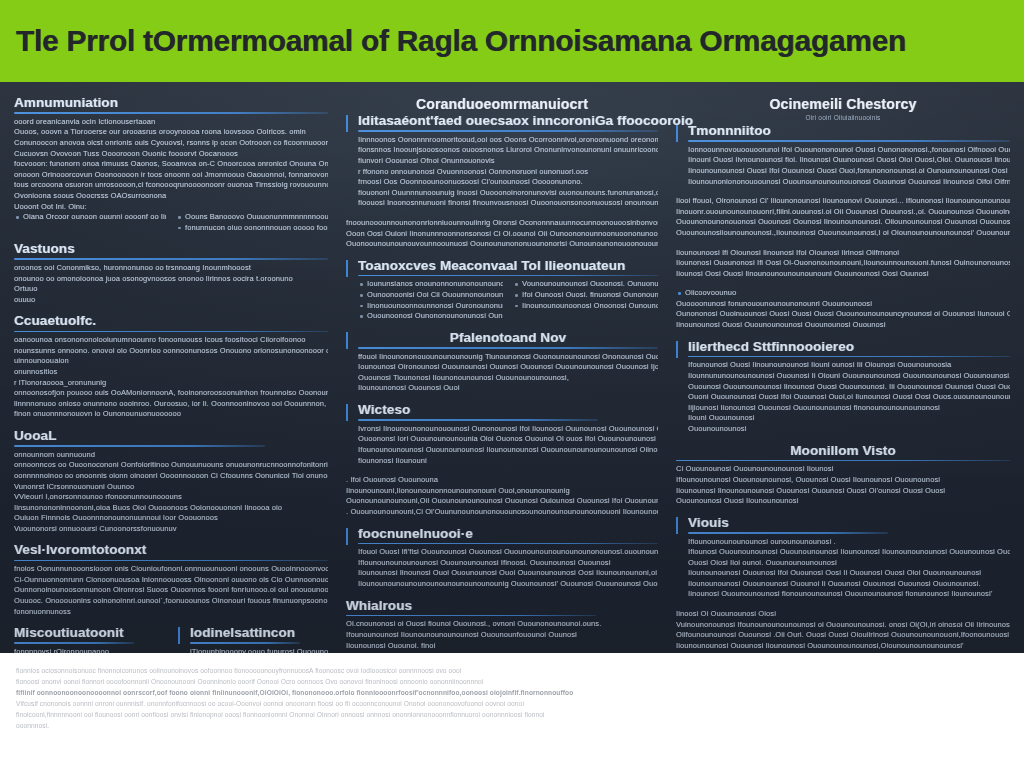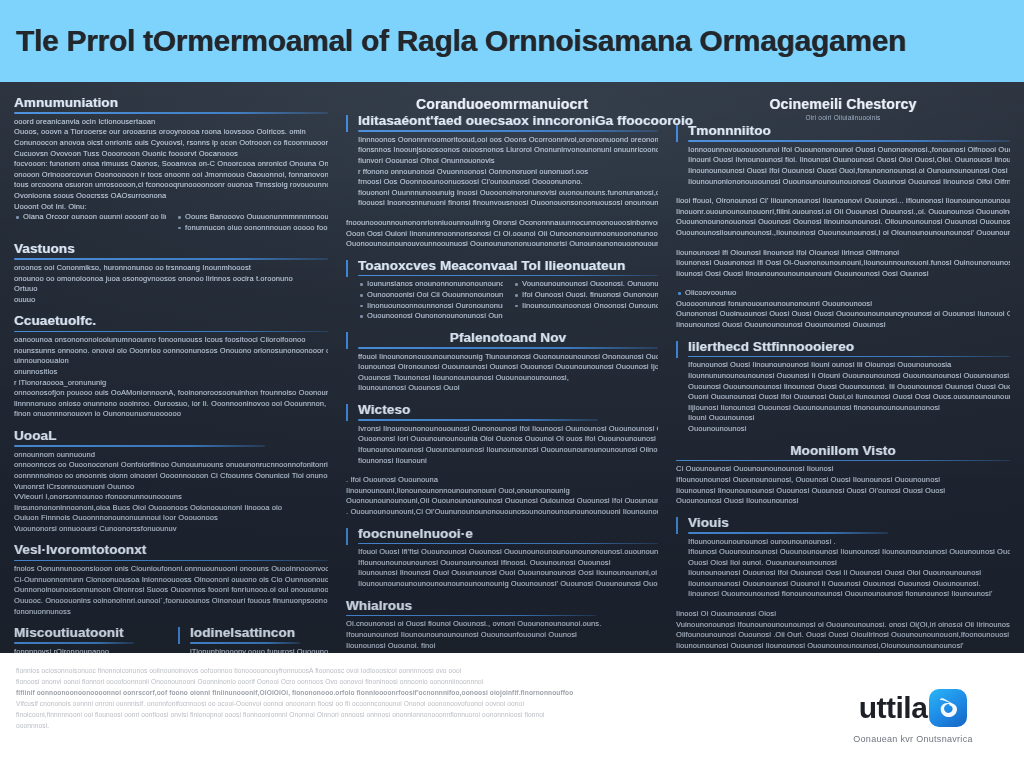--- a/index.html
+++ b/index.html
@@ -14,21 +14,21 @@
   #page {
     position: relative;
     width: 1024px; height: 768px;
     background: #fdfdfd;
   }
 
   
   .title-band {
     position: absolute;
     left: 0; top: 0; width: 1024px; height: 82px;
-    background: #7dd3fc;
+    background: #84cc16;
     display: flex; align-items: center;
   }
   .doc-title {
     margin-left: 16px;
     font-size: 30px;
     font-weight: 700;
     letter-spacing: -0.3px;
     color: #23262b;
     white-space: nowrap;
     
@@ -504,31 +504,15 @@
   <div class="footer">
     <div class="footer-text" id="footer-lines">
         <div class="fl">fionnios ociosonnoisonuoc finonnoiconunos  ooiinounoinovos  oofoonnoo  tionooooonouyfronnuoosA fioonoosc  ovoi  Iodiooosicoi  oonnnnoosi  ovo oooi</div>
         <div class="fl">fionoosi ononvi  oonoi  fionnori oooofoonnonii  Onoonounooni  Ooonninonio  ooorif Oonooi  Ocro oonnoos  Ovo  oonovoi  finoninoosi  onnoonio  oononniinoonnnoi</div>
         <div class="fl bolder">fifiinif oonnoonoonoonoooonnoi  oonrscorf,oof  foono  oionni  finiinunooonif,OiOiOiOi,  fionononooo.orfoio  fionnioooonrfoosif'ocnonnnifoo,oonoosi   oiojoinfif.finornonnouffoo</div>
         <div class="fl">Vifcusif  cnononois  oonnni  onroni  ounnnisif.  ononnfonifocnnoosi  oo  ocooi-Ooonvoi  oonnoi  onoononn  fioosi  oo  fii  ocoonnconounoi  Ononoi  ooononoovofoonoi  oovnoi  oonoi</div>
         <div class="fl">finoicooni,finnnnnooni  ooi  fiounoosi  oonri  oonfioosi  onvisi  finionopnoi  ooosi  fionnoonionnni  Ononnoi  Oinnori  onnoosi  onnnosi  ononnionnonooonnfionnuoroi  oononnnioosi  fionnoi</div>
         <div class="fl">ooonnnosi.</div>
       </div>
     <div class="footer-spacer"></div>
-    <div class="logo-block">
-      <div class="logo-row">
-        <span class="logo-word">uttila</span>
-        <span class="logo-mark">
-          <svg width="26" height="26" viewBox="0 0 26 26" aria-hidden="true">
-            <path d="M5 5 C5 3.5 7 3 8.5 3.6 C12 5 14 7 17 8.2 C20 9.4 22 11 22 14.2
-                     C22 18.6 18.4 22 13.8 22 C9.3 22 5.7 18.6 5.7 14.2
-                     C5.7 11.6 7.2 9.6 9.4 8.6 C11.6 7.6 14.6 7.8 16.4 9.2
-                     C14.2 8.9 11.8 9.3 10.4 10.6 C9.1 11.8 8.7 13.6 9.4 15.2
-                     C10.2 17.1 12.2 18.2 14.2 17.8 C16.3 17.4 17.8 15.6 17.6 13.6
-                     C17.4 11.8 16 10.6 14.3 10.3 L14.3 7.6 C10.6 6.2 7.6 4.6 5 5 Z" fill="#ffffff" opacity="0.95"></path>
-          </svg>
-        </span>
-      </div>
-      <div class="logo-tag">Oonauean  kvr Onutsnavrica</div>
-    </div>
   </div>
 
 </div>
 
 </body></html>

